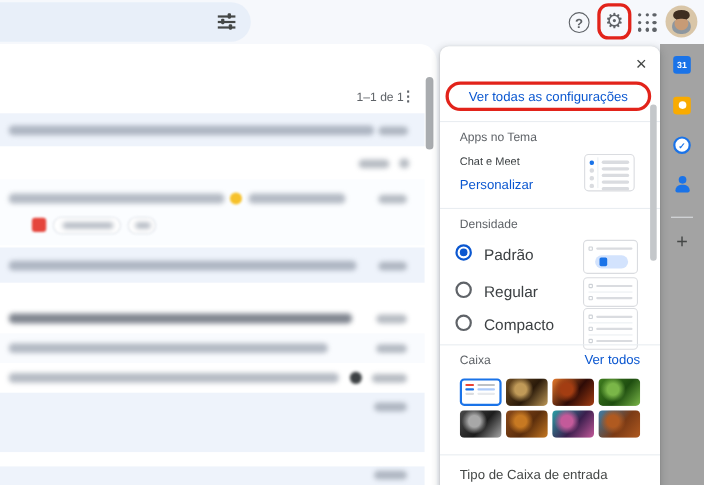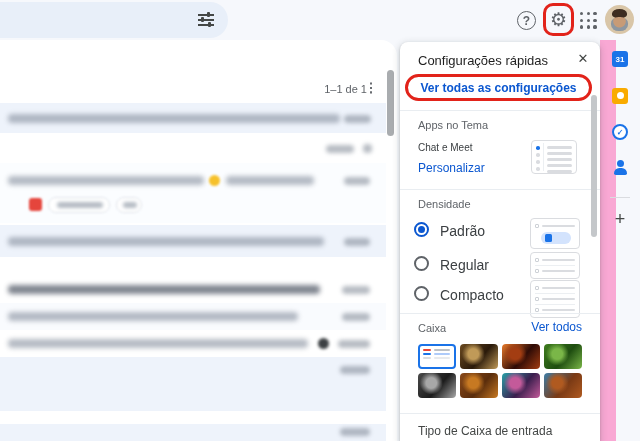--- a/index.html
+++ b/index.html
@@ -23,21 +23,21 @@
   .grid-icon { position:absolute; left:580px; top:12px; width:17px; height:17px; display:grid; grid-template-columns:repeat(3,1fr); gap:3px; }
   .grid-icon b { width:3.2px; height:3.2px; border-radius:50%; background:#5f6368; }
   .avatar { position:absolute; left:605px; top:5px; width:29px; height:29px; border-radius:50%;
             background:radial-gradient(circle at 50% 36%, #8a6a52 0 22%, #d9c6a8 23% 100%);
             overflow:hidden; }
   .avatar:before { content:""; position:absolute; left:7px; top:4px; width:15px; height:9px; border-radius:50% 50% 40% 40%; background:#3e2d20; }
   .avatar:after { content:""; position:absolute; left:6px; top:12px; width:17px; height:14px; border-radius:45%;
                   background:radial-gradient(circle at 50% 30%, #c79b76 0 45%, #8d97a0 52%); }
 
   
-  .strip { position:absolute; left:600px; top:40px; width:16px; height:401px; background:#f9a8d4; }
+  .strip { position:absolute; left:600px; top:40px; width:40px; height:401px; background:#a3a3a3; }
   .strip .s-icon { position:absolute; left:12px; width:16px; height:16px; }
   .cal-icon { top:11px; background:#1a73e8; border-radius:3px; color:#fff; font-size:8px; font-weight:bold;
               display:flex; align-items:center; justify-content:center; }
   .keep-icon { top:48px; background:#f9ab00; border-radius:3px; }
   .keep-icon:before { content:""; position:absolute; left:4.5px; top:3.5px; width:7px; height:7px; border-radius:50%; background:#fff; }
   .tasks-icon { top:84px; border-radius:50%; background:#fff; border:2.5px solid #1a73e8; color:#1a73e8;
                 font-size:8px; font-weight:bold; display:flex; align-items:center; justify-content:center; }
   .contacts-icon { top:119px; }
   .contacts-icon:before { content:""; position:absolute; left:4.5px; top:1px; width:7px; height:7px; border-radius:50%; background:#1a73e8; }
   .contacts-icon:after { content:""; position:absolute; left:1.5px; top:9px; width:13px; height:7px; border-radius:6px 6px 2px 2px; background:#1a73e8; }
@@ -61,21 +61,21 @@
   .chip .blur-bar { height:6px; top:4px; filter:blur(1.8px); }
   .dark-dot { position:absolute; width:11px; height:11px; border-radius:50%; background:#3c4043; filter:blur(1.4px); }
 
   
   .panel { position:absolute; left:400px; top:42px; width:200px; height:399px; background:#fff; border-radius:8px 8px 0 0;
            box-shadow:0 1px 2px rgba(60,64,67,.3), 0 2px 6px 2px rgba(60,64,67,.15); }
   .panel-title { position:absolute; left:18px; top:11px; font-size:13px; color:#1f1f1f; }
   .close-icon { position:absolute; left:174px; top:8px; width:18px; height:18px; color:#444746; font-size:13px; text-align:center; line-height:18px; }
   .see-all-box { position:absolute; left:5px; top:32px; width:187px; height:27px; border:3px solid var(--red); border-radius:14px;
                  display:flex; align-items:center; justify-content:center; }
-  .see-all-btn { color:var(--blue); font-size:12px; font-weight:bold; }
+  .see-all-btn { color:var(--blue); font-size:12px; font-weight:normal; }
   .p-divider { position:absolute; left:0; width:200px; height:1px; background:#e9edf1; }
   .sec-label { position:absolute; left:18px; font-size:11px; color:#5f6368; }
   .p-link { color:var(--blue); font-size:12px; }
 
   .chat-item { position:absolute; left:18px; top:100px; font-size:10px; color:#3c4043; }
   .personalize-link { position:absolute; left:18px; top:119px; }
   .mini-card { position:absolute; border:1px solid #dadce0; border-radius:4px; background:#fff; }
   .chat-thumb { left:131px; top:98px; width:46px; height:34px; padding:4px 4px 4px 3px; }
   .chat-thumb .dots { position:absolute; left:4px; top:5px; display:flex; flex-direction:column; gap:3.5px; }
   .chat-thumb .dots b { width:3.5px; height:3.5px; border-radius:50%; background:#dadce0; }
@@ -192,21 +192,20 @@
     <div class="blur-date" style="left:340px;top:9px;width:30px;"></div>
   </div>
   <div class="mrow row-tint" style="top:384px;height:17px;">
     <div class="blur-date" style="left:340px;top:4px;width:30px;"></div>
   </div>
 
   <div class="mail-scrollbar"></div>
 </div>
 
 <div class="panel">
-  <div class="panel-title">Configurações rápidas</div>
   <div class="close-icon">✕</div>
 
   <div class="see-all-box">
     <span class="see-all-btn">Ver todas as configurações</span>
   </div>
 
   <div class="p-divider" style="top:68px;"></div>
 
   <div class="sec-label" style="top:77px;">Apps no Tema</div>
   <div class="chat-item">Chat e Meet</div>

